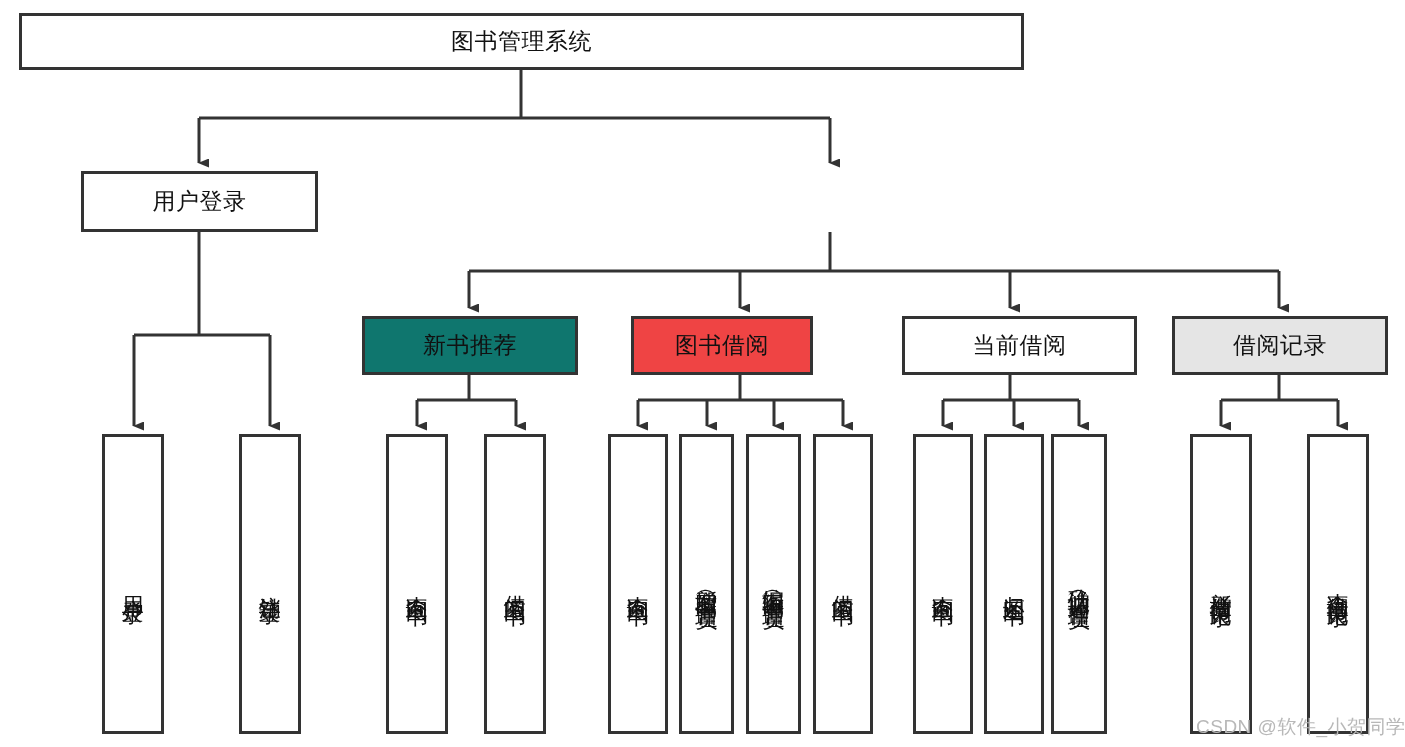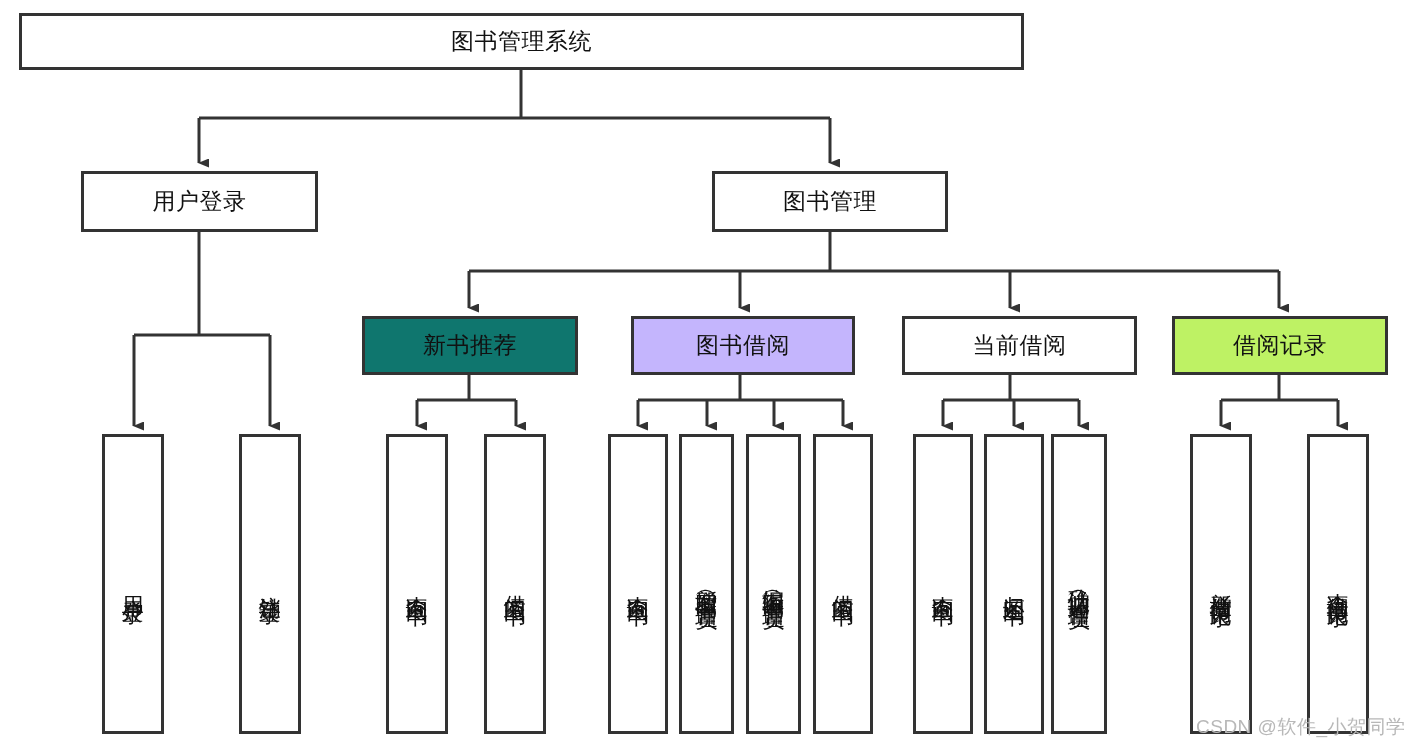--- a/index.html
+++ b/index.html
@@ -122,34 +122,31 @@
     </g>
   </svg>
 
   <div class="node" style="left: 19px; top: 13px; width: 1005px; height: 57px; border-color: rgb(51, 51, 51); background: rgb(255, 255, 255);">
     <span class="node-label" style="color: rgb(17, 17, 17);">图书管理系统</span>
   </div>
 
   <div class="node" style="left: 81px; top: 171px; width: 237px; height: 61px; border-color: rgb(51, 51, 51); background: rgb(255, 255, 255);">
     <span class="node-label" style="color: rgb(17, 17, 17);">用户登录</span>
   </div>
-  <div class="node" style="left: 712px; top: 171px; width: 236px; height: 61px; border-color: rgb(51, 51, 51); background: rgb(255, 255, 255);">
-    <span class="node-label" style="color: rgb(17, 17, 17);">图书管理</span>
-  </div>
 
   <div class="node" style="left: 362px; top: 316px; width: 216px; height: 59px; border-color: rgb(51, 51, 51); background: #0f766e;">
     <span class="node-label" style="color: rgb(17, 17, 17);">新书推荐</span>
   </div>
-  <div class="node" style="left: 631px; top: 316px; width: 224px; height: 59px; border-color: rgb(51, 51, 51); background: #c4b5fd;">
+  <div class="node" style="left: 631px; top: 316px; width: 182px; height: 59px; border-color: rgb(51, 51, 51); background: #ef4444;">
     <span class="node-label" style="color: rgb(17, 17, 17);">图书借阅</span>
   </div>
   <div class="node" style="left: 902px; top: 316px; width: 235px; height: 59px; border-color: rgb(51, 51, 51); background: rgb(255, 255, 255);">
     <span class="node-label" style="color: rgb(17, 17, 17);">当前借阅</span>
   </div>
-  <div class="node" style="left: 1172px; top: 316px; width: 216px; height: 59px; border-color: rgb(51, 51, 51); background: #bef264;">
+  <div class="node" style="left: 1172px; top: 316px; width: 216px; height: 59px; border-color: rgb(51, 51, 51); background: #e5e5e5;">
     <span class="node-label" style="color: rgb(17, 17, 17);">借阅记录</span>
   </div>
 
   <div class="node leaf" style="left: 102px; top: 434px; width: 62px; height: 300px; border-color: rgb(51, 51, 51); background: rgb(255, 255, 255);">
     <span class="node-label" style="color: rgb(17, 17, 17);">用户登录</span>
   </div>
   <div class="node leaf" style="left: 239px; top: 434px; width: 62px; height: 300px; border-color: rgb(51, 51, 51); background: rgb(255, 255, 255);">
     <span class="node-label" style="color: rgb(17, 17, 17);">注销登录</span>
   </div>
   <div class="node leaf" style="left: 386px; top: 434px; width: 62px; height: 300px; border-color: rgb(51, 51, 51); background: rgb(255, 255, 255);">

